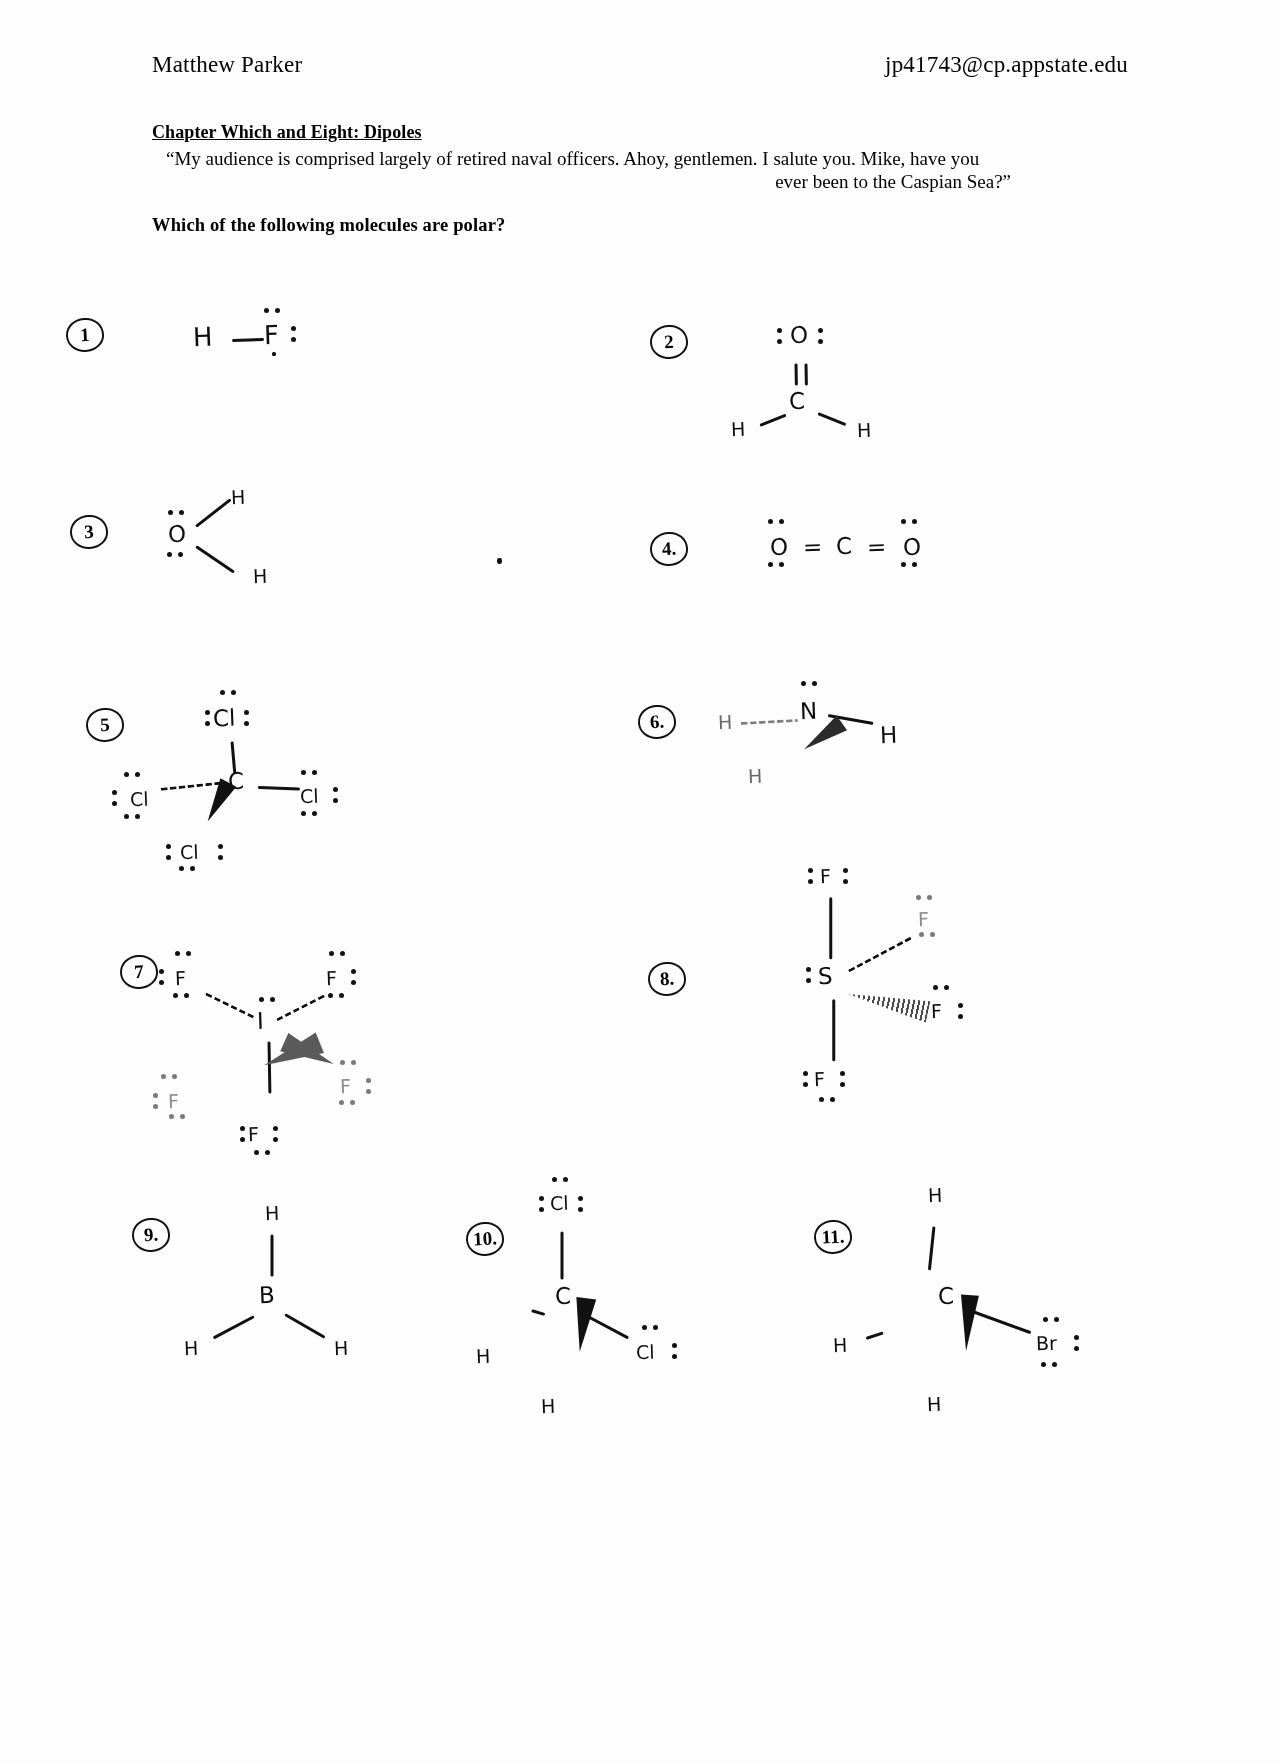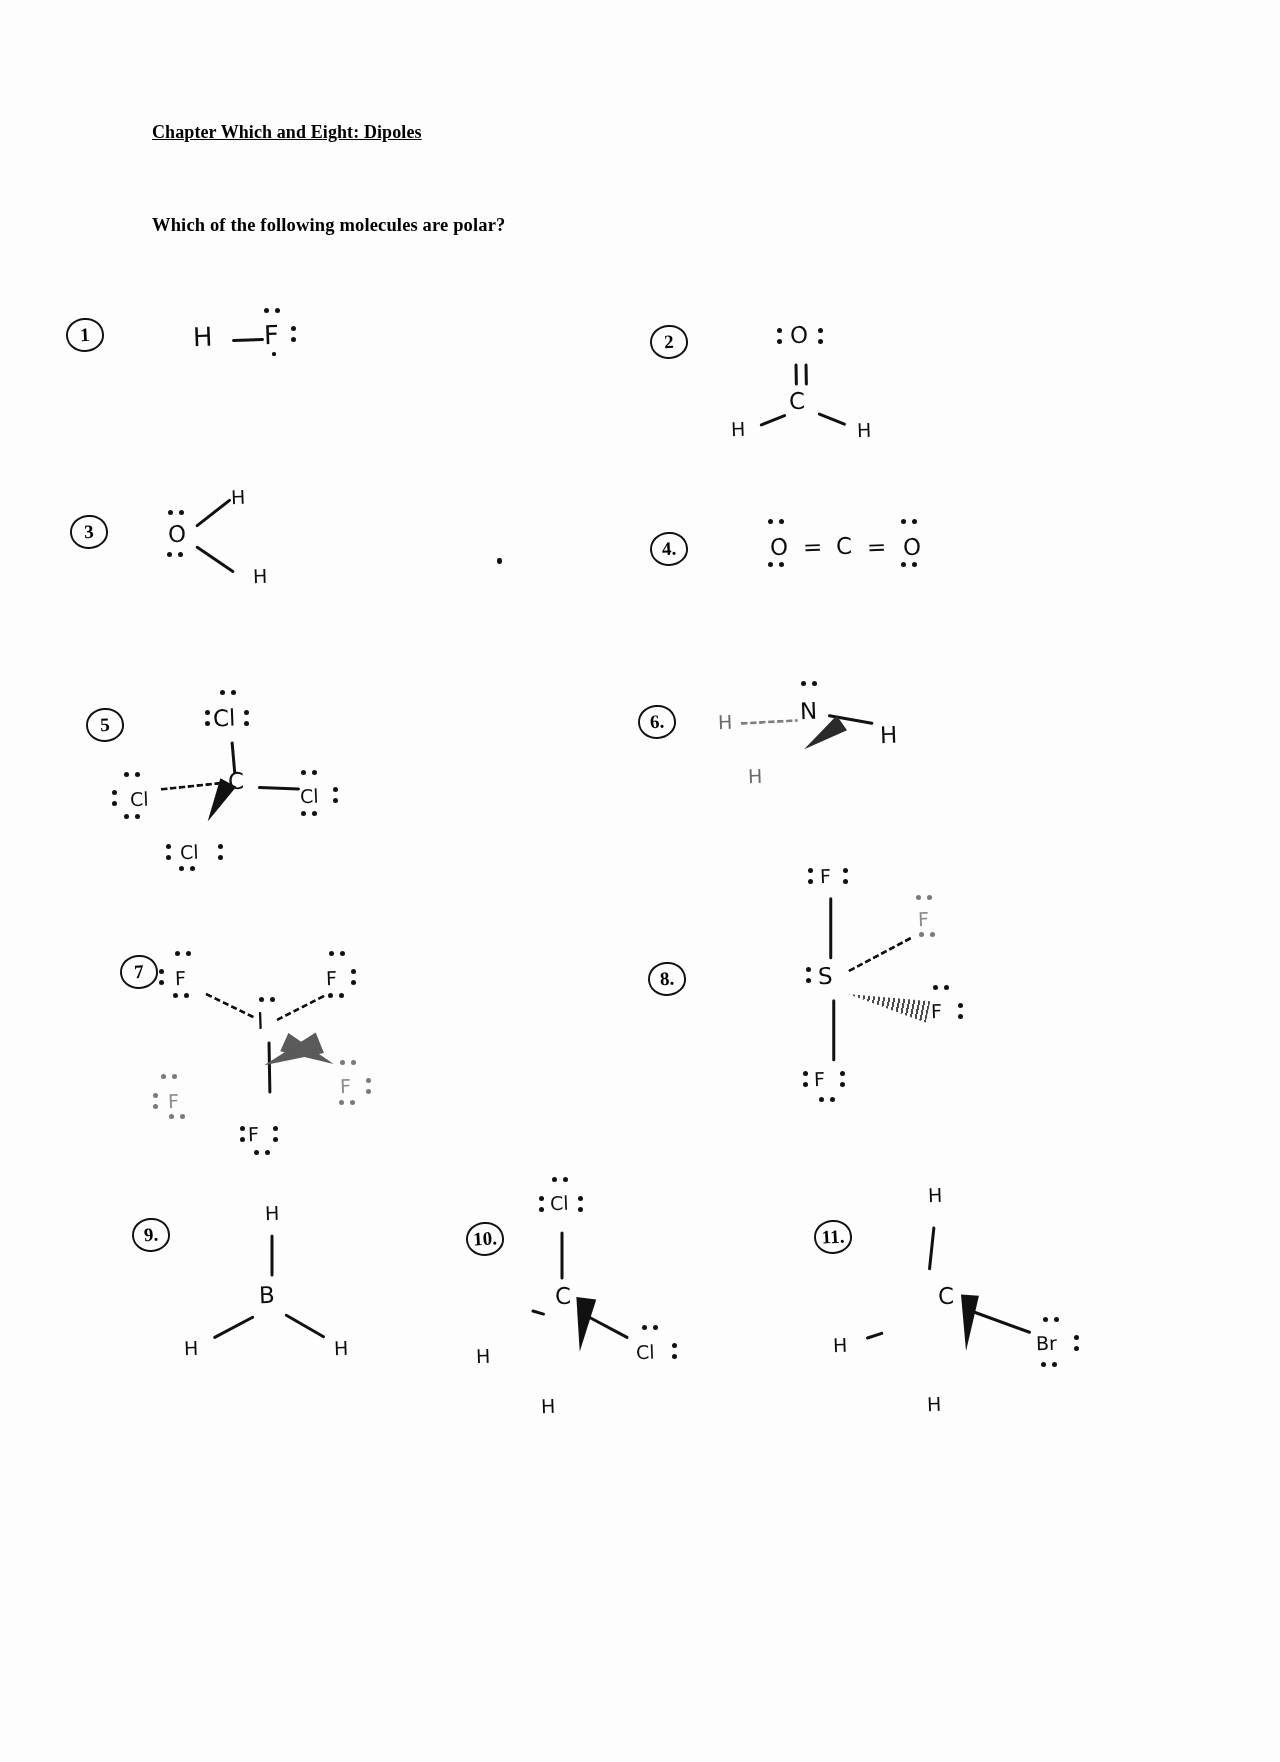--- a/index.html
+++ b/index.html
@@ -162,23 +162,31 @@
     width: 5px; height: 6px;
     background: #111;
     border-radius: 40%;
   }
 </style>
 </head>
 <body>
 
 <div class="page">
 
+  <div class="hdr">
+    <div class="hdr-name">Matthew Parker</div>
+    <div class="hdr-email">jp41743@cp.appstate.edu</div>
+  </div>
 
   <div class="chapter-title">Chapter Which and Eight: Dipoles</div>
 
+  <div class="quote">
+    <span class="l1">“My audience is comprised largely of retired naval officers. Ahoy, gentlemen. I salute you. Mike, have you</span>
+    <span class="l2">ever been to the Caspian Sea?”</span>
+  </div>
 
   <div class="question">Which of the following molecules are polar?</div>
 
   <div class="mol" style="left:0;top:0;">
     <div class="num" style="left:66px;top:318px;">1</div>
     <div class="atom" style="left:193px;top:322px;font-size:26px;">H</div>
     <div class="bond" style="left:232px;top:339px;width:32px;transform:rotate(-2deg);"></div>
     <div class="atom" style="left:264px;top:320px;font-size:26px;">F</div>
     <div class="lp" style="left:263px;top:308px;"></div>
     <div class="lp vert" style="left:291px;top:325px;"></div>

